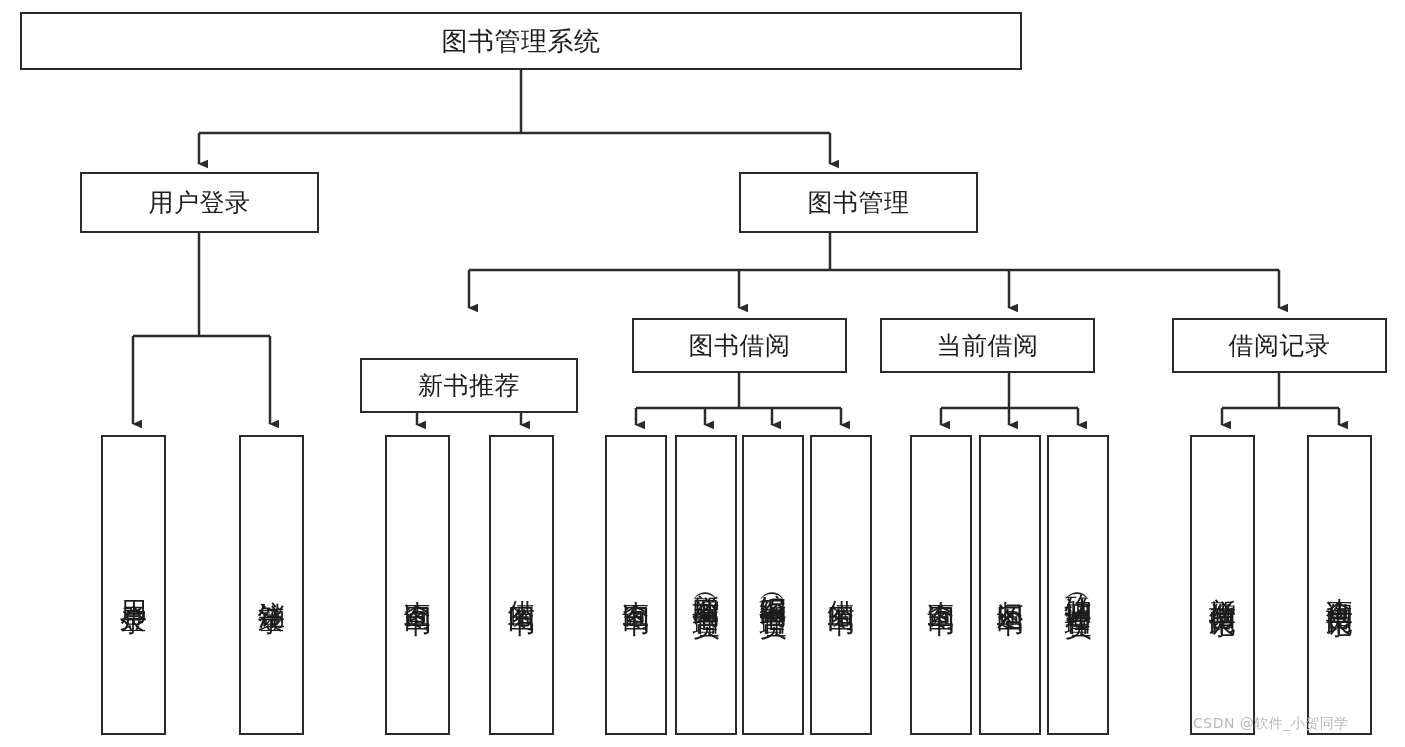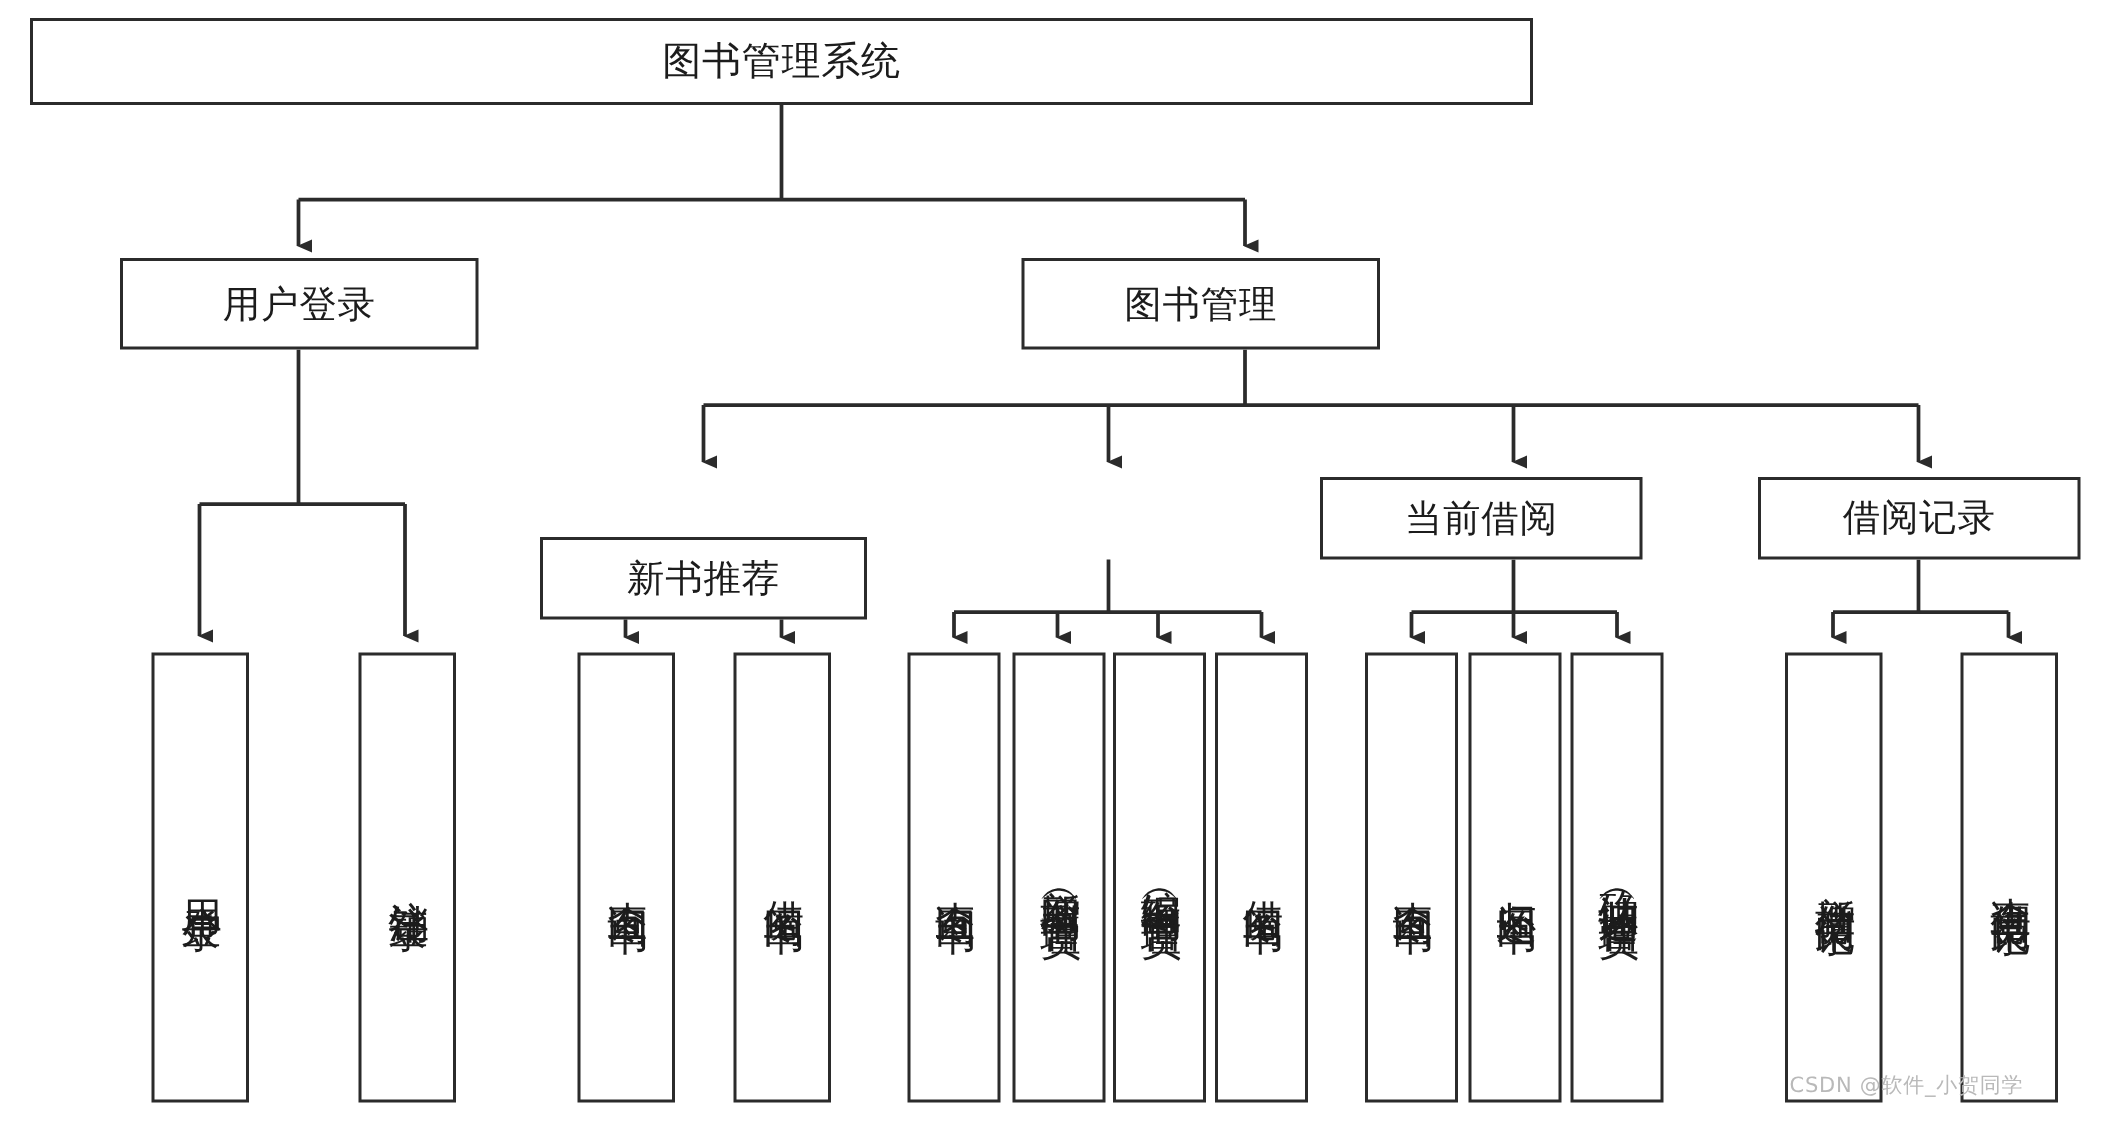--- a/index.html
+++ b/index.html
@@ -125,31 +125,34 @@
     </g>
   </svg>
 
   <div class="node horiz level1" style="left:20px; top:12px; width:1002px; height:58px;">
     <span class="label">图书管理系统</span>
   </div>
 
   <div class="node horiz" style="left:80px; top:172px; width:239px; height:61px;">
     <span class="label">用户登录</span>
   </div>
-  <div class="node horiz" style="left:681px; top:172px; width:239px; height:61px;">
+  <div class="node horiz" style="left:739px; top:172px; width:239px; height:61px;">
     <span class="label">图书管理</span>
   </div>
 
   <div class="node horiz" style="left:360px; top:326px; width:218px; height:55px;margin-top:32px;">
     <span class="label">新书推荐</span>
   </div>
+  <div class="node horiz" style="left:632px; top:318px; width:215px; height:55px;">
+    <span class="label">图书借阅</span>
+  </div>
   <div class="node horiz" style="left:880px; top:318px; width:215px; height:55px;">
     <span class="label">当前借阅</span>
   </div>
-  <div class="node horiz" style="left:1172px; top:318px; width:215px; height:55px;font-family:Liberation Serif, serif;">
+  <div class="node horiz" style="left:1172px; top:318px; width:215px; height:55px;">
     <span class="label">借阅记录</span>
   </div>
 
   <div class="node vert" style="left:101px; top:435px; width:65px; height:300px;">
     <span class="label">用户登录</span>
   </div>
   <div class="node vert" style="left:239px; top:435px; width:65px; height:300px;">
     <span class="label">注销登录</span>
   </div>
 

